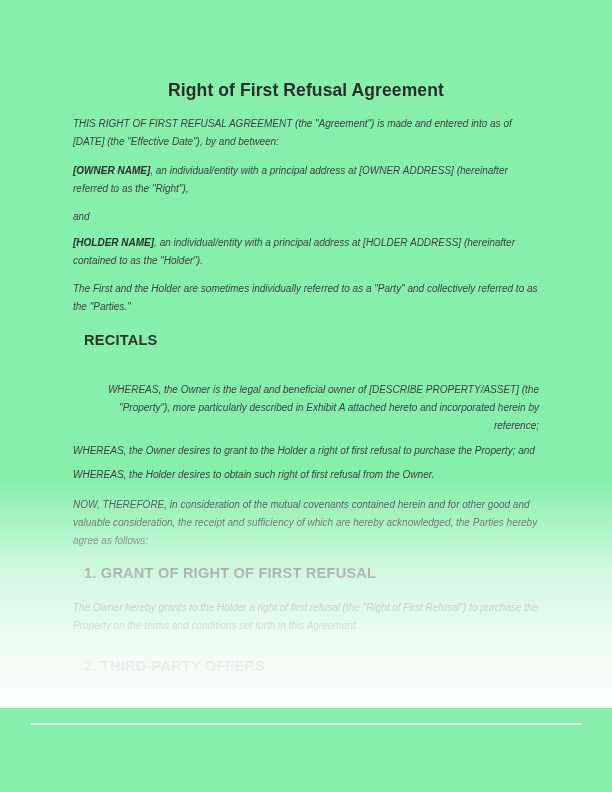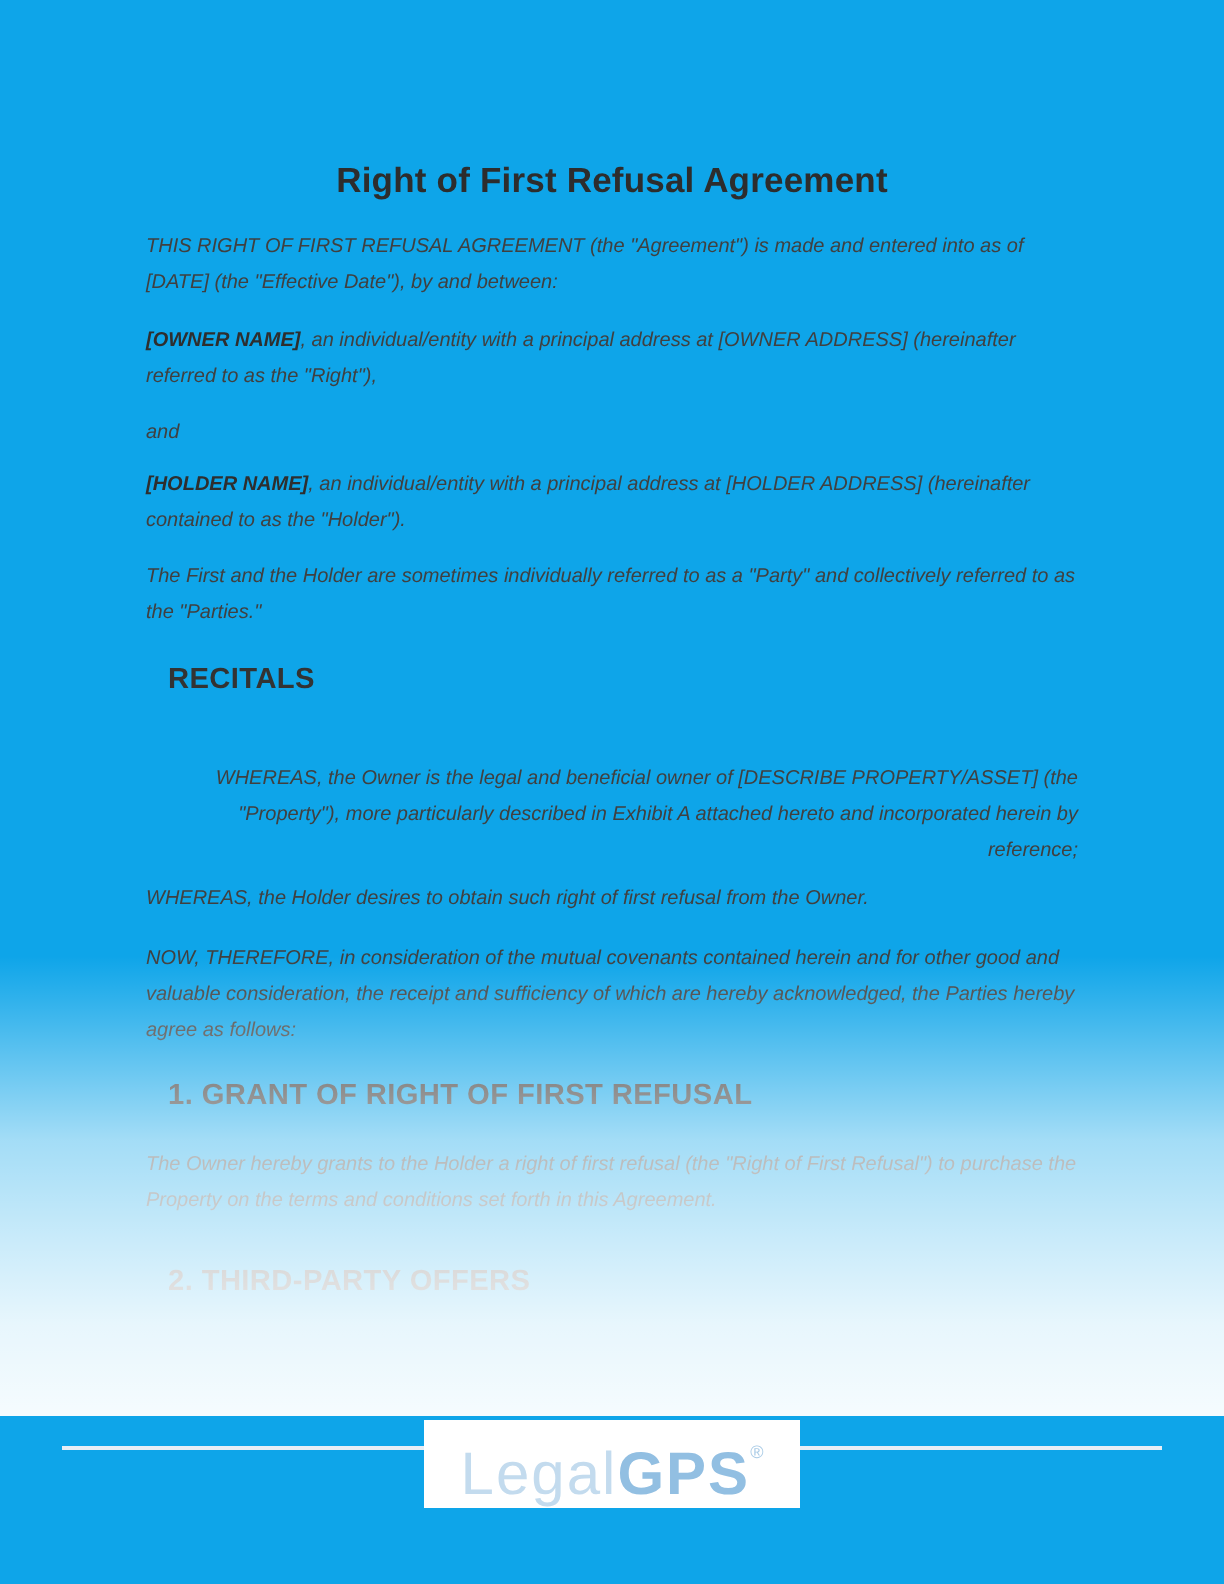--- a/index.html
+++ b/index.html
@@ -1,18 +1,18 @@
 <!DOCTYPE html>
 <html><head>
 <meta charset="utf-8">
 <style>
   html,body{margin:0;padding:0;background:#ffffff;}
   body{width:612px;height:792px;overflow:hidden;
        font-family:"Liberation Sans","DejaVu Sans",sans-serif;}
-  .page{position:relative;width:612px;height:792px;background:#0ea5e9;}
+  .page{position:relative;width:612px;height:792px;background:#86efac;}
   .content{padding:79px 73px 0 73px;}
   .title{margin:0;text-align:center;font-size:17.5px;line-height:23px;
          font-weight:bold;color:#2d2d2d;letter-spacing:.1px;}
   .para{margin:0;font-size:10px;line-height:18px;color:#404040;letter-spacing:0;font-style:italic;}
   .para strong{color:#2e2e2e;}
   .heading{margin:11px;font-size:14.6px;line-height:20px;font-weight:bold;
            color:#333333;letter-spacing:.2px;}
   .mt6{margin-top:6px;}.mt7{margin-top:7px;}.mt8{margin-top:8px;}
   .mt10{margin-top:10px;}.mt11{margin-top:11px;}.mt12{margin-top:12px;}
   .mt13{margin-top:13px;}.mt14{margin-top:14px;}.mt16{margin-top:16px;}
@@ -52,32 +52,32 @@
     <p class="para mt10">and</p>
 
     <p class="para mt8"><strong>[HOLDER NAME]</strong><span>, an individual/entity with a principal address at [HOLDER ADDRESS] (hereinafter contained to as the "Holder").</span></p>
 
     <p class="para mt10">The First and the Holder are sometimes individually referred to as a "Party" and collectively referred to as the "Parties."</p>
 
     <h2 class="heading mt14">RECITALS</h2>
 
     <p class="para mt17">WHEREAS, the Owner is the legal and beneficial owner of [DESCRIBE PROPERTY/ASSET] (the "Property"), more particularly described in Exhibit A attached hereto and incorporated herein by reference;</p>
 
+    <p class="para mt7">WHEREAS, the Owner desires to grant to the Holder a right of first refusal to purchase the Property; and</p>
 
     <p class="para mt6">WHEREAS, the Holder desires to obtain such right of first refusal from the Owner.</p>
 
     <p class="para mt12">NOW, THEREFORE, in consideration of the mutual covenants contained herein and for other good and valuable consideration, the receipt and sufficiency of which are hereby acknowledged, the Parties hereby agree as follows:</p>
 
     <h2 class="heading mt13">1. GRANT OF RIGHT OF FIRST REFUSAL</h2>
 
     <p class="para mt16">The Owner hereby grants to the Holder a right of first refusal (the "Right of First Refusal") to purchase the Property on the terms and conditions set forth in this Agreement.</p>
 
     <h2 class="heading mt21">2. THIRD-PARTY OFFERS</h2>
 
   </div>
 
   <div class="fade-overlay"></div>
 
   <div class="footer">
     <div class="footer-divider"></div>
-    <div class="logo"><span class="logo-light">Legal</span><span class="logo-bold">GPS</span><span class="logo-reg">®</span></div>
   </div>
 </div>
 
 </body></html>

